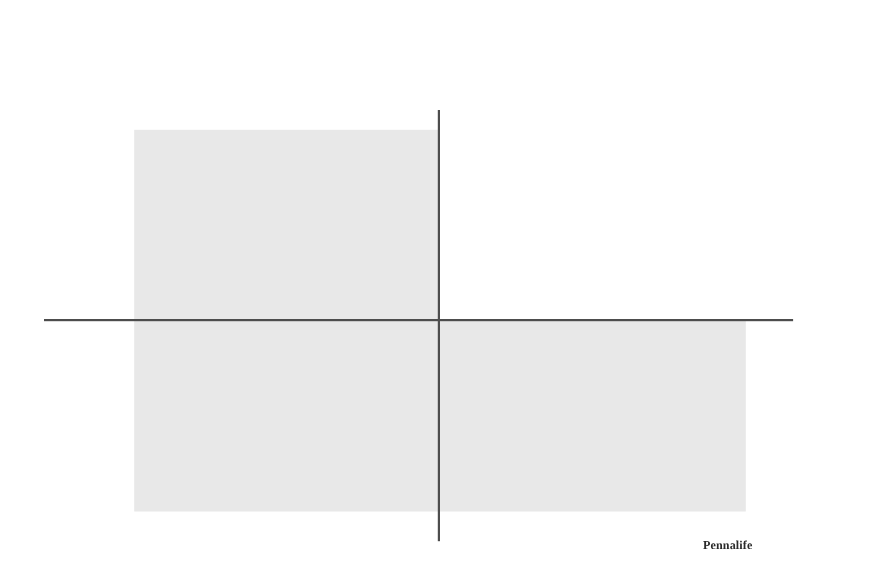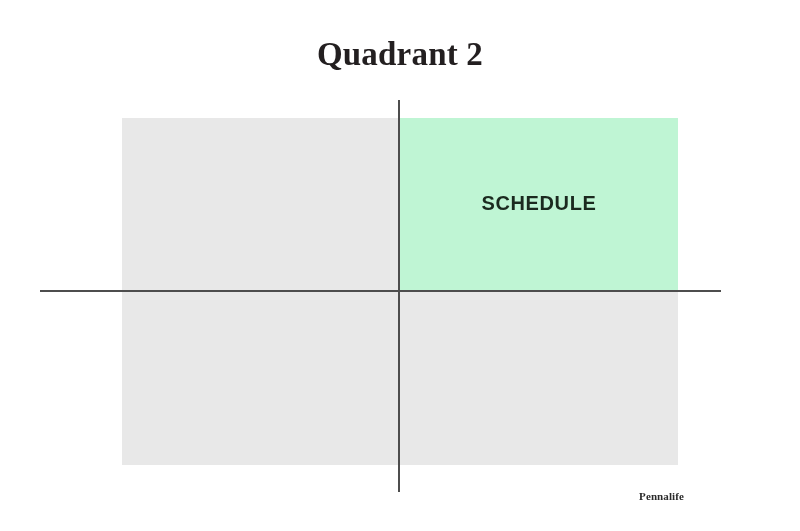--- a/index.html
+++ b/index.html
@@ -126,31 +126,27 @@
     color: #2b2b2b;
     letter-spacing: 0.1px;
     white-space: nowrap;
   }
 </style>
 </head>
 <body>
 
 <div id="canvas">
 
-  <div class="chart-title">Quadrant 2</div>
 
   <div class="matrix">
 
     <div class="quadrant q-tl" style="background: rgb(232, 232, 232);">
       <div class="quadrant-label"></div>
     </div>
 
-    <div class="quadrant q-tr" style="background: rgb(191, 245, 212);">
-      <div class="quadrant-label">SCHEDULE</div>
-    </div>
 
     <div class="quadrant q-bl" style="background: rgb(232, 232, 232);">
       <div class="quadrant-label"></div>
     </div>
 
     <div class="quadrant q-br" style="background: rgb(232, 232, 232);">
       <div class="quadrant-label"></div>
     </div>
 
   </div>

